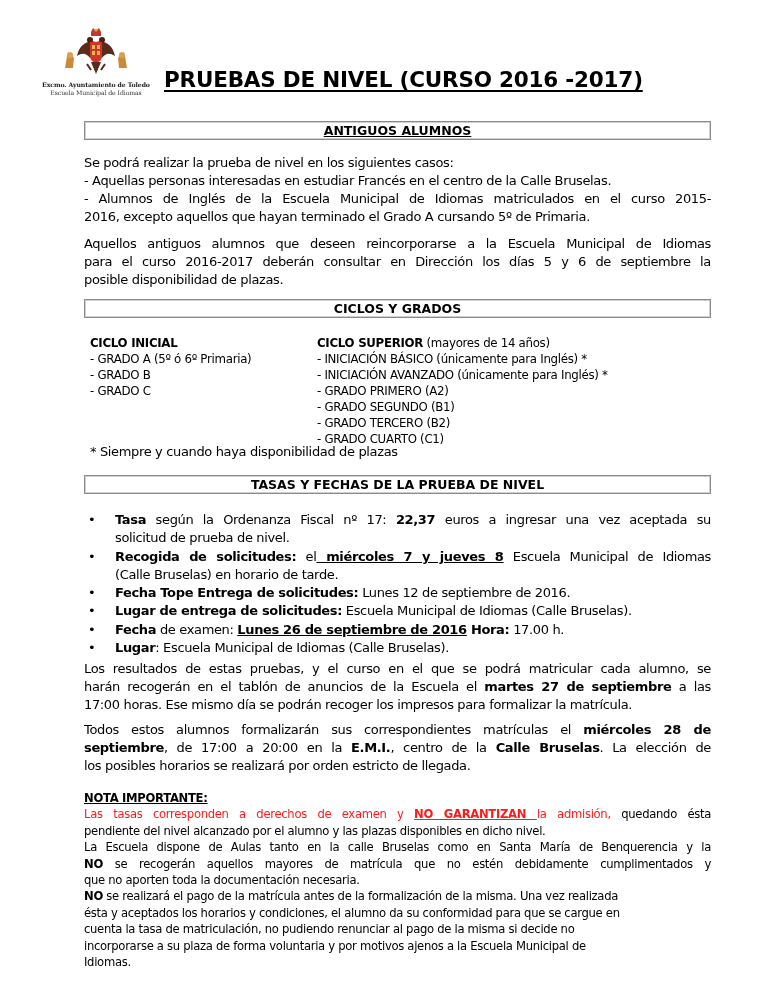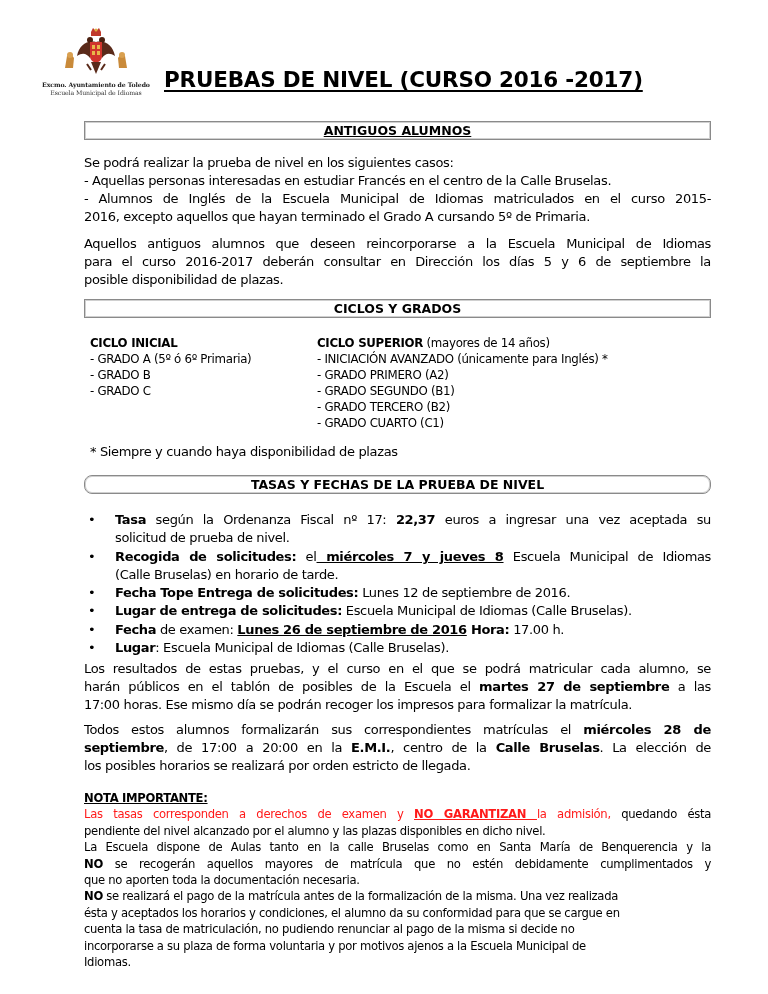--- a/index.html
+++ b/index.html
@@ -104,32 +104,33 @@
 
   <div class="col" style="left:90px; top:335px;">
     <div class="hd">CICLO INICIAL</div>
     <div>- GRADO A (5º ó 6º Primaria)</div>
     <div>- GRADO B</div>
     <div>- GRADO C</div>
   </div>
 
   <div class="col" style="left:317px; top:335px;">
     <div><span class="hd">CICLO SUPERIOR</span><span> (mayores de 14 años)</span></div>
+    <div>- INICIACIÓN BÁSICO (únicamente para Inglés) *</div>
     <div>- INICIACIÓN AVANZADO (únicamente para Inglés) *</div>
     <div>- GRADO PRIMERO (A2)</div>
     <div>- GRADO SEGUNDO (B1)</div>
     <div>- GRADO TERCERO (B2)</div>
     <div>- GRADO CUARTO (C1)</div>
   </div>
 
   <div class="txt" style="top:443px; left:90px;">
     <span class="line">* Siempre y cuando haya disponibilidad de plazas</span>
   </div>
 
-  <div class="box" style="top:475px;border-radius:8px;">
+  <div class="box" style="top:475px;">
     <span>TASAS Y FECHAS DE LA PRUEBA DE NIVEL</span>
   </div>
 
   <div class="bullets" style="top:511px;">
     <div class="bl">
       <span class="dot">•</span>
       <span class="justline"><span class="b">Tasa</span><span> según la Ordenanza Fiscal nº 17: </span><span class="b">22,37</span><span> euros a ingresar una vez aceptada su</span></span>
       <span class="line">solicitud de prueba de nivel.</span>
     </div>
     <div class="bl">
@@ -150,21 +151,21 @@
       <span class="line"><span class="b">Fecha</span><span> de examen: </span><span class="bu">Lunes 26 de septiembre de 2016</span><span class="b"> Hora:</span><span> 17.00 h.</span></span>
     </div>
     <div class="bl">
       <span class="dot">•</span>
       <span class="line"><span class="b">Lugar</span><span>: Escuela Municipal de Idiomas (Calle Bruselas).</span></span>
     </div>
   </div>
 
   <div class="txt" style="top:660px;">
     <span class="justline">Los resultados de estas pruebas, y el curso en el que se podrá matricular cada alumno, se</span>
-    <span class="justline"><span>harán públicos en el tablón de posibles de la Escuela el </span><span class="b">martes 27 de septiembre</span><span> a las</span></span>
+    <span class="justline"><span>harán recogerán en el tablón de anuncios de la Escuela el </span><span class="b">martes 27 de septiembre</span><span> a las</span></span>
     <span class="line">17:00 horas. Ese mismo día se podrán recoger los impresos para formalizar la matrícula.</span>
   </div>
 
   <div class="txt" style="top:721px;">
     <span class="justline"><span>Todos estos alumnos formalizarán sus correspondientes matrículas el </span><span class="b">miércoles 28 de</span></span>
     <span class="justline"><span class="b">septiembre</span><span>, de 17:00 a 20:00 en la </span><span class="b">E.M.I.</span><span>, centro de la </span><span class="b">Calle Bruselas</span><span>. La elección de</span></span>
     <span class="line">los posibles horarios se realizará por orden estricto de llegada.</span>
   </div>
 
   <div class="note" style="top:790px;">

